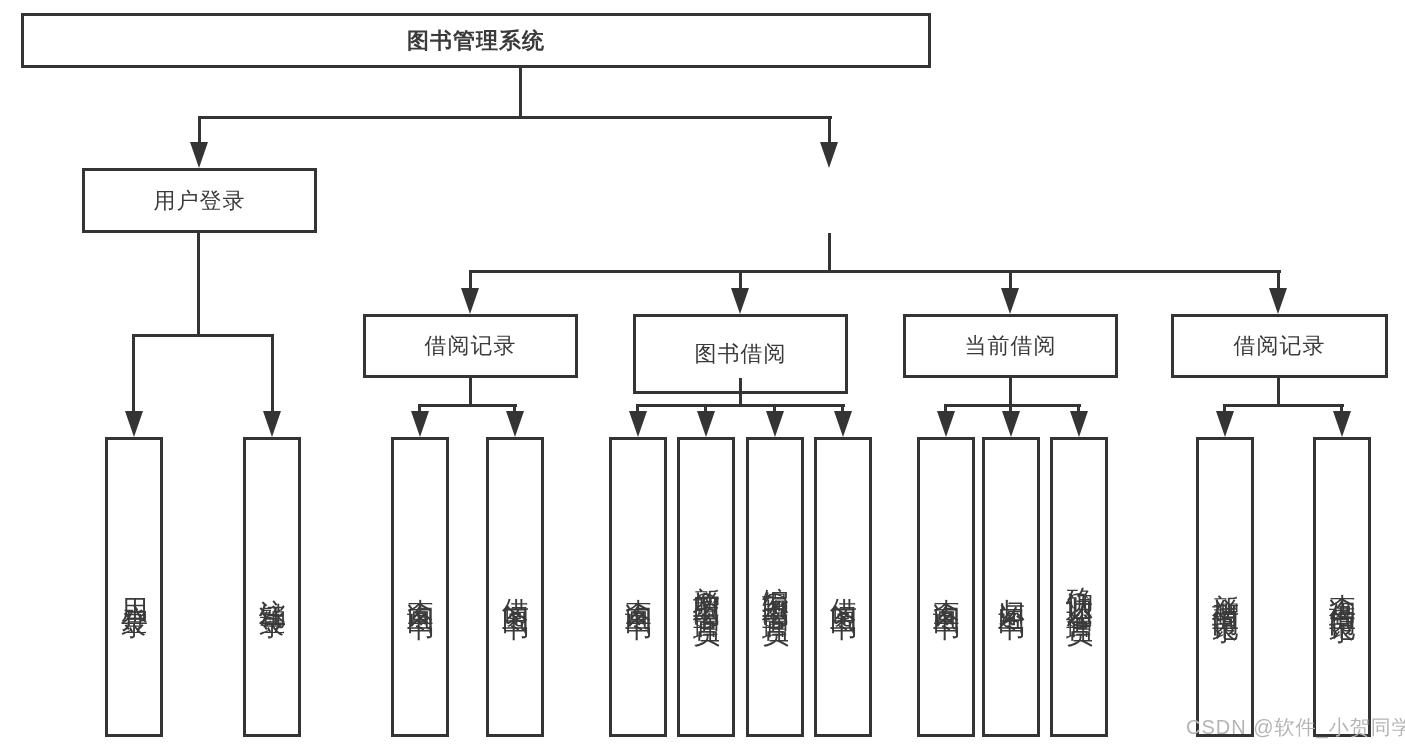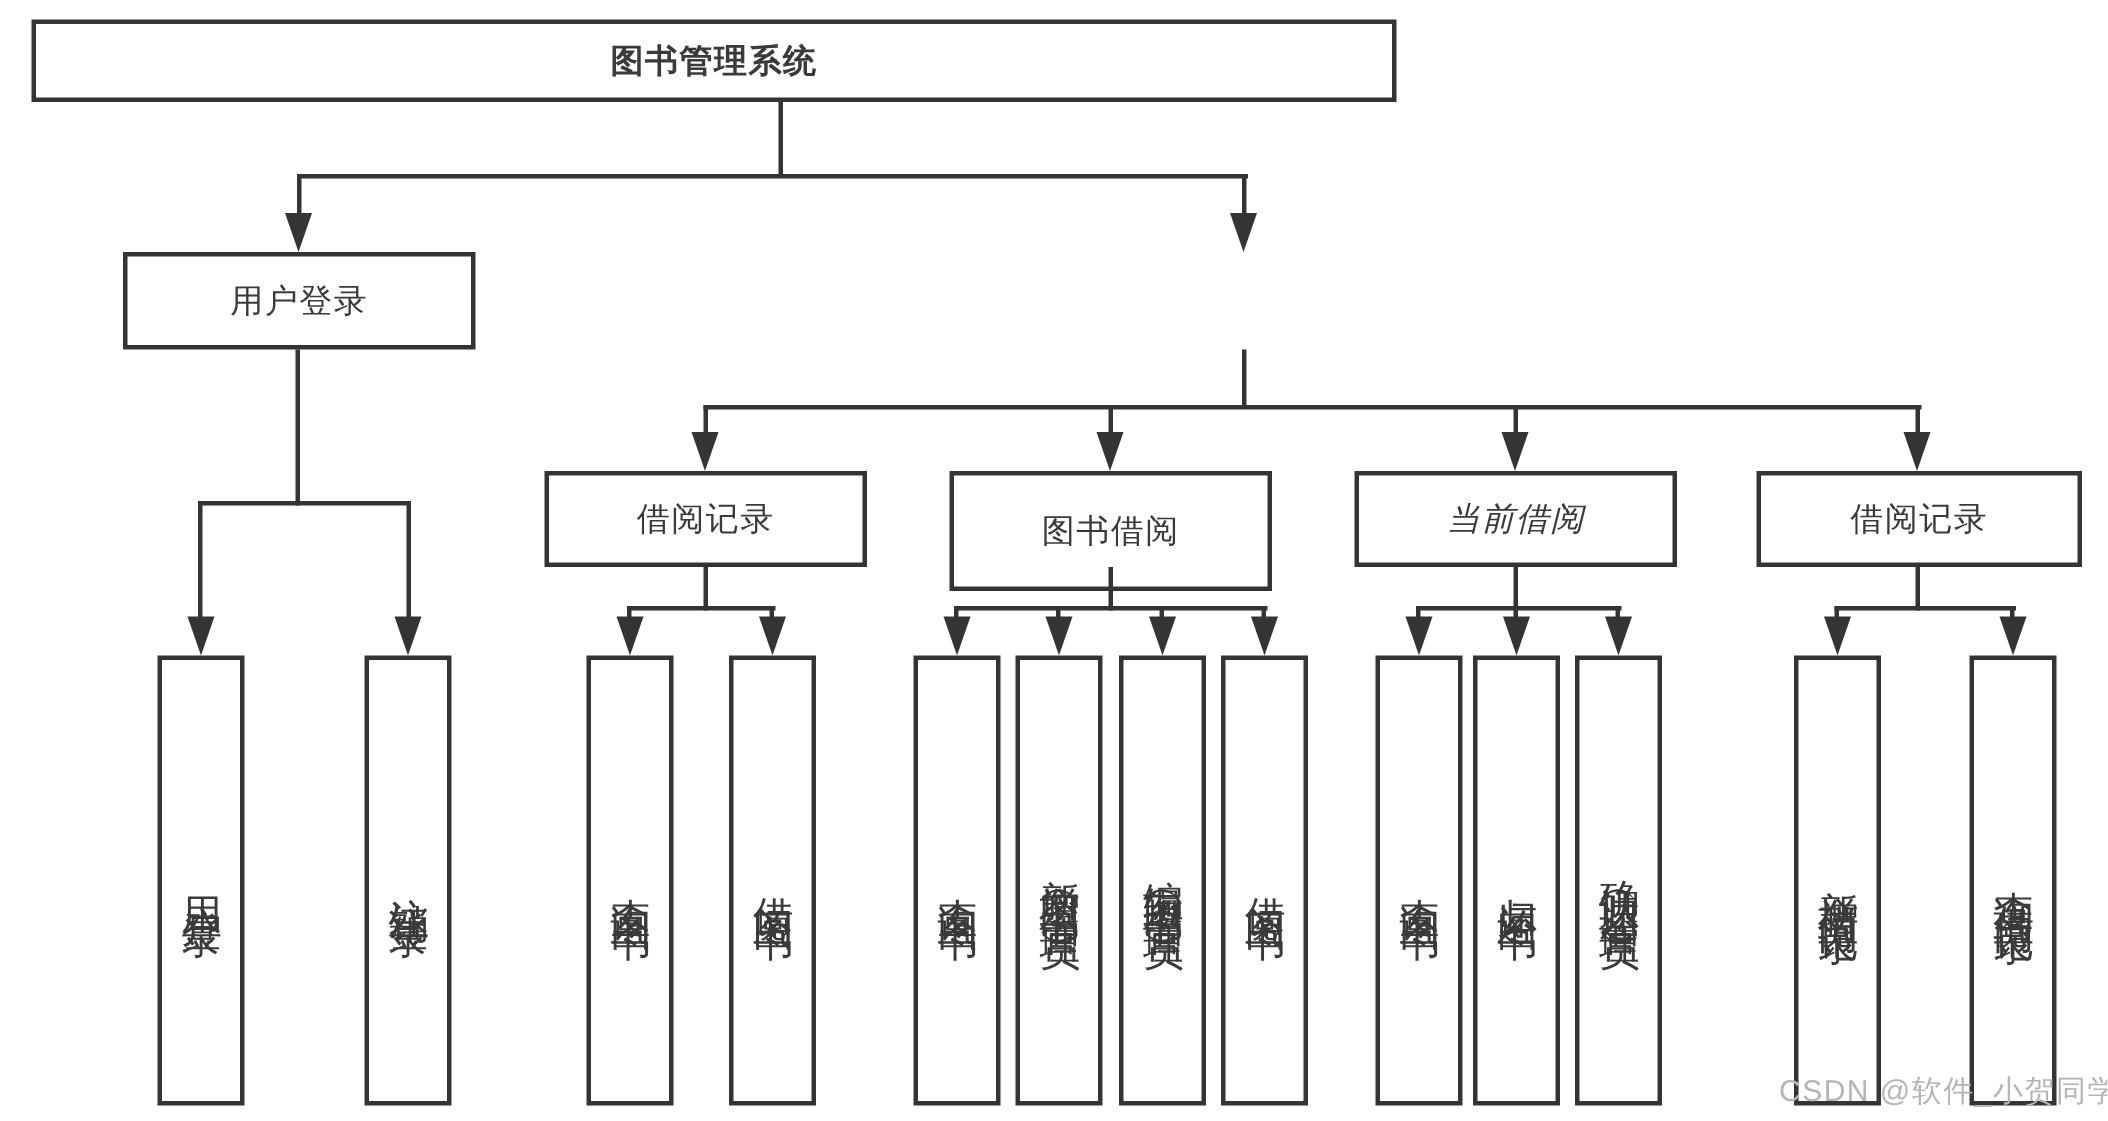--- a/index.html
+++ b/index.html
@@ -35,21 +35,21 @@
     border-left:9px solid transparent;
     border-right:9px solid transparent;
     border-top:26px solid #343434;
   }
   
   #root         {left:21px;  top:13px;  width:910px;height:55px;font-weight:bold;}
   #n-user-login {left:82px;  top:168px; width:235px; height:65px;}
   #n-book-mgmt  {left:713px; top:168px; width:234px; height:65px;}
   #n-new-books  {left:363px; top:314px; width:215px; height:64px;}
   #n-book-borrow{left:633px; top:314px; width:215px; height:80px;}
-  #n-current    {left:903px; top:314px; width:215px; height:64px;font-style:italic;}
+  #n-current    {left:903px; top:314px; width:215px; height:64px;}
   #n-records    {left:1171px;top:314px; width:217px; height:64px;}
   .leaf{top:437px;width:58px;height:300px;}
   #lf-ul0{left:105px;} #lf-ul1{left:243px;}
   #lf-nb0{left:391px;} #lf-nb1{left:486px;}
   #lf-bb0{left:609px;} #lf-bb1{left:677px;} #lf-bb2{left:746px;} #lf-bb3{left:814px;}
   #lf-cb0{left:917px;} #lf-cb1{left:982px;} #lf-cb2{left:1050px;}
   #lf-br0{left:1196px;} #lf-br1{left:1313px;}
   
   #watermark{
     position:absolute;

